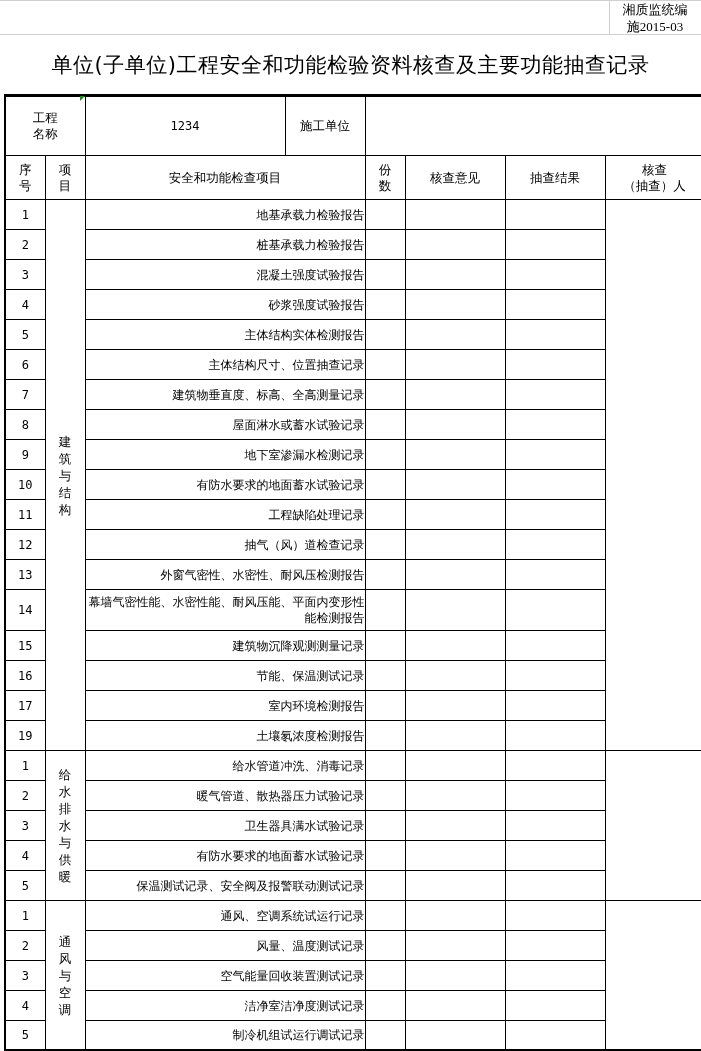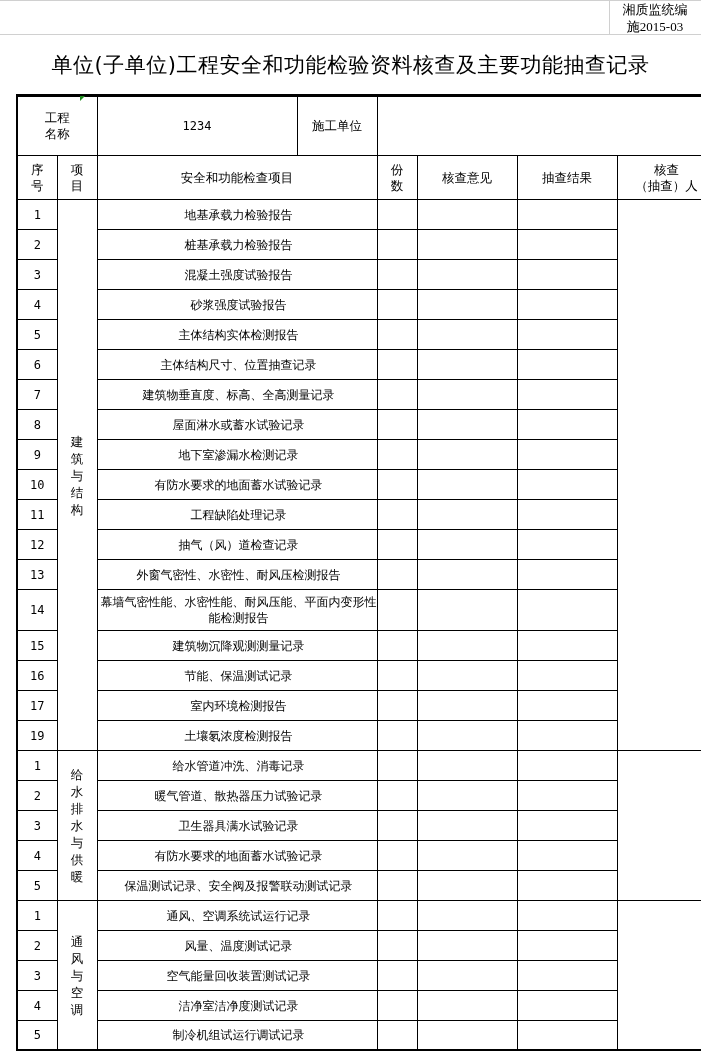--- a/index.html
+++ b/index.html
@@ -42,39 +42,39 @@
       position: absolute;
       left: 0; top: 35px;
       width: 701px; height: 60px;
       display: flex; align-items: center; justify-content: center;
       font-size: 21px;
       letter-spacing: 0.5px;
       white-space: nowrap;
     }
     .sheet {
       position: absolute;
-      left: 16px; top: 94px;
+      left: 4px; top: 94px;
       width: 573px;
       border-radius: 13px;
     }
     table {
       border-collapse: collapse;
       table-layout: fixed;
       width: 700px;
     }
     td {
       border: 1.5px solid #000;
       padding: 0;
       font-size: 12px;
       text-align: center;
       vertical-align: middle;
       overflow: hidden;
     }
     table { border-top: 3px solid #000; border-left: 2px solid #000; border-right: 3px solid #000; border-bottom: 3px solid #000; }
-    td.left { text-align: center; padding-left: 3px; line-height: 16px; }
+    td.left { text-align: right; padding-left: 3px; line-height: 16px; }
     td.vert { line-height: 17px; font-size: 12.5px; }
     .corner-mark {
       position: absolute;
       left: 80px; top: 96px;
       width: 0; height: 0;
       border-top: 5px solid #1e8c1e;
       border-right: 5px solid transparent;
     }
     .num { font-family: "DejaVu Sans Mono", "Liberation Mono", monospace; font-size: 12px; }
     .hdr { font-size: 12.5px; line-height: 16px; }

